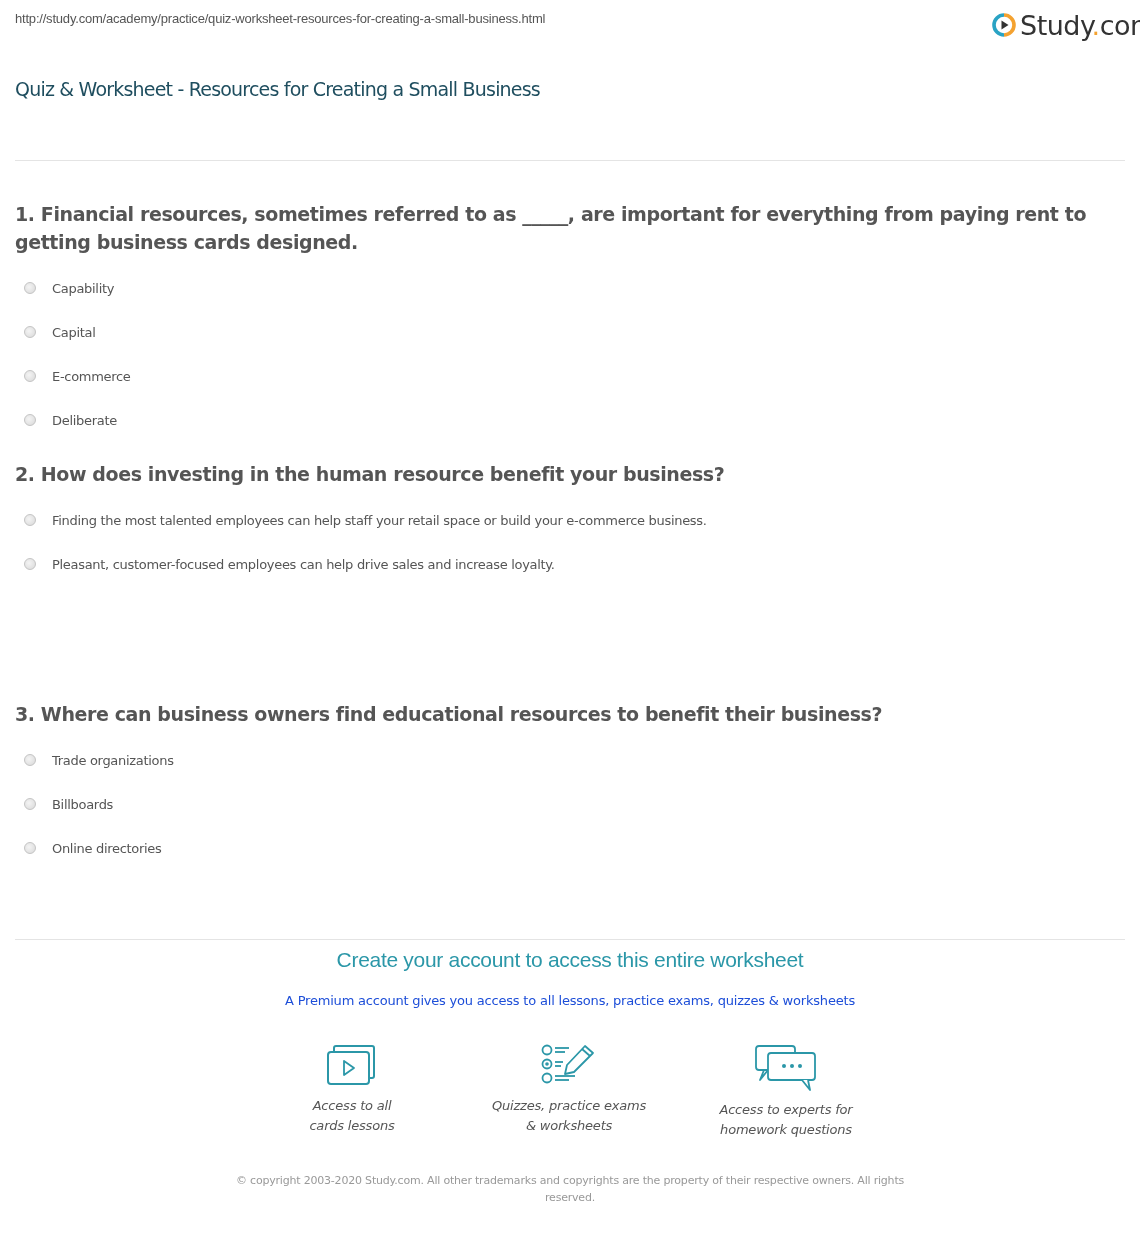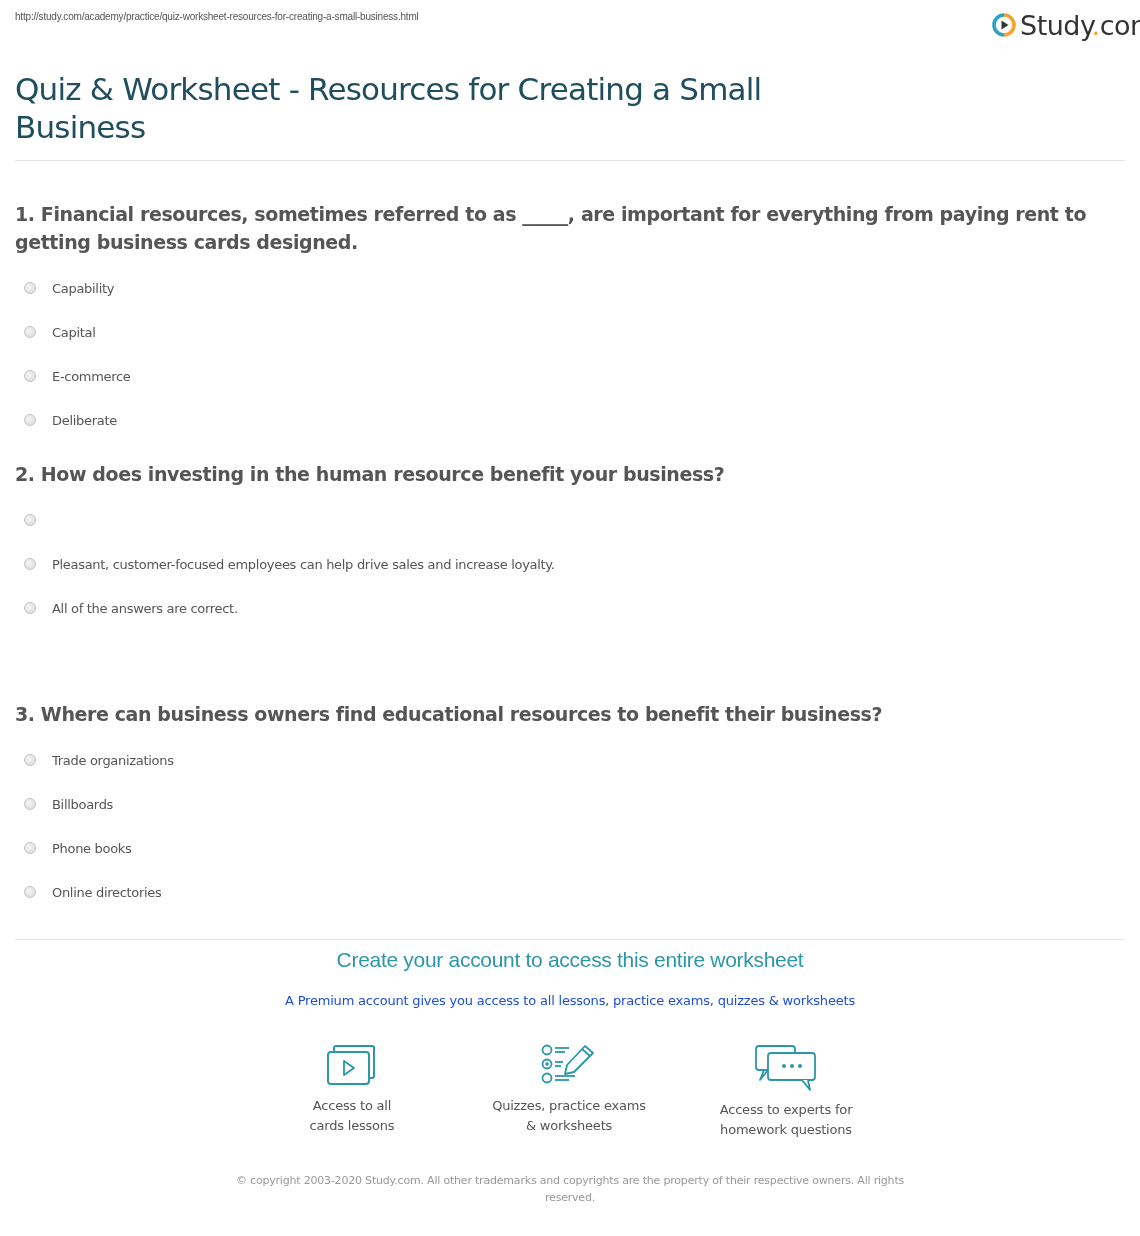--- a/index.html
+++ b/index.html
@@ -4,35 +4,35 @@
 <style>
   html, body { margin: 0; padding: 0; background: #ffffff; }
   body {
     width: 1140px; height: 1236px; position: relative; overflow: hidden;
     font-family: "DejaVu Sans", "Liberation Sans", sans-serif;
     color: #555555;
   }
   .url {
     position: absolute; left: 15px; top: 11px;
     font-family: "Liberation Sans Narrow", "Liberation Sans", sans-serif;
-    font-size: 10px; color: #555; letter-spacing: -0.2px;
+    font-size: 13px; color: #555; letter-spacing: -0.2px;
   }
   .logo {
     position: absolute; left: 992px; top: 8px; height: 34px;
     display: flex; align-items: center;
   }
   .logo svg { width: 24px; height: 24px; margin-right: 4px; }
   .logo-text {
     font-family: "DejaVu Sans", sans-serif; font-size: 27px; font-weight: normal;
     color: #333333; letter-spacing: -0.5px;
   }
   .logo-dot { color: #f4a230; }
   .title {
     position: absolute; left: 15px; top: 70px; width: 760px;
-    font-family: "DejaVu Sans", sans-serif; font-size: 31px; line-height: 38px;
+    font-family: "DejaVu Sans", sans-serif; font-size: 19px; line-height: 38px;
     color: #1f4e5f; font-weight: normal; margin: 0; letter-spacing: -0.8px;
   }
   .divider {
     position: absolute; left: 15px; width: 1110px; height: 1px; background: #e4e4e4;
   }
   .question { position: absolute; left: 15px; width: 1110px; }
   .q-text {
     font-size: 19px; line-height: 28px; color: #555; font-weight: bold;
     letter-spacing: -0.4px; margin: 0 0 10px 0;
   }
@@ -49,21 +49,21 @@
   .cta-title {
     position: absolute; left: 0; top: 948px; width: 1140px; text-align: center;
     font-size: 21px; color: #2b97a8; font-weight: normal; letter-spacing: -0.3px;
     font-family: "Liberation Sans", sans-serif;
   }
   .cta-sub {
     position: absolute; left: 0; top: 993px; width: 1140px; text-align: center;
     font-size: 13px; color: #1d4ed8; letter-spacing: -0.2px;
   }
   .feature {
-    position: absolute; top: 1044px; width: 200px; text-align: center;
+    position: absolute; top: 1044px; width: 200px; text-align: center; font-style: italic;
   }
   .feature svg { display: block; margin: 0 auto; }
   .feature-label {
     margin-top: 8px; font-size: 13px; line-height: 20px; color: #555;
     letter-spacing: -0.2px;
   }
   .copyright {
     position: absolute; left: 210px; top: 1172px; width: 720px; text-align: center;
     font-size: 11px; line-height: 17px; color: #999; letter-spacing: -0.2px;
   }
@@ -103,44 +103,37 @@
   <div class="answer">
     <span class="radio"></span>
     <span class="a-text">Deliberate</span>
   </div>
 </div>
 
 <div class="question" style="top:460px;">
   <p class="q-text">2. How does investing in the human resource benefit your business?</p>
   <div class="answer">
     <span class="radio"></span>
+    <span class="a-text">Finding the most talented employees can help staff your retail space or build your e-commerce business.</span>
   </div>
   <div class="answer">
     <span class="radio"></span>
     <span class="a-text">Pleasant, customer-focused employees can help drive sales and increase loyalty.</span>
-  </div>
-  <div class="answer">
-    <span class="radio"></span>
-    <span class="a-text">All of the answers are correct.</span>
   </div>
 </div>
 
 <div class="question" style="top:700px;">
   <p class="q-text">3. Where can business owners find educational resources to benefit their business?</p>
   <div class="answer">
     <span class="radio"></span>
     <span class="a-text">Trade organizations</span>
   </div>
   <div class="answer">
     <span class="radio"></span>
     <span class="a-text">Billboards</span>
-  </div>
-  <div class="answer">
-    <span class="radio"></span>
-    <span class="a-text">Phone books</span>
   </div>
   <div class="answer">
     <span class="radio"></span>
     <span class="a-text">Online directories</span>
   </div>
 </div>
 
 <div class="divider" style="top:939px;"></div>
 
 <div class="cta-title">Create your account to access this entire worksheet</div>

